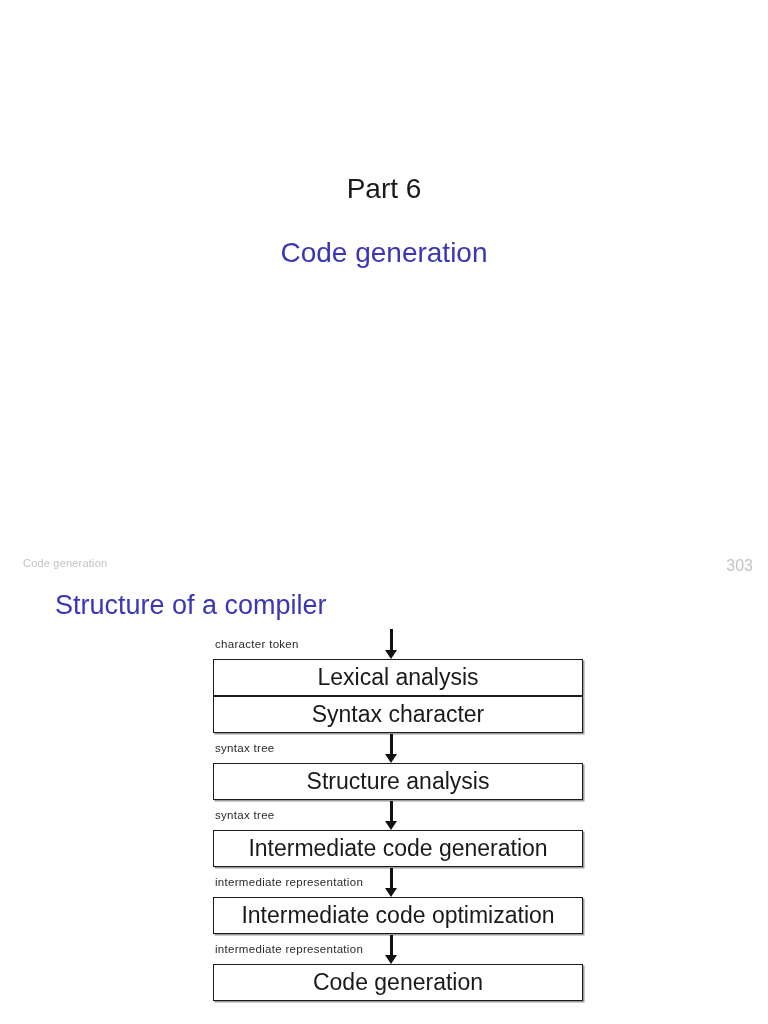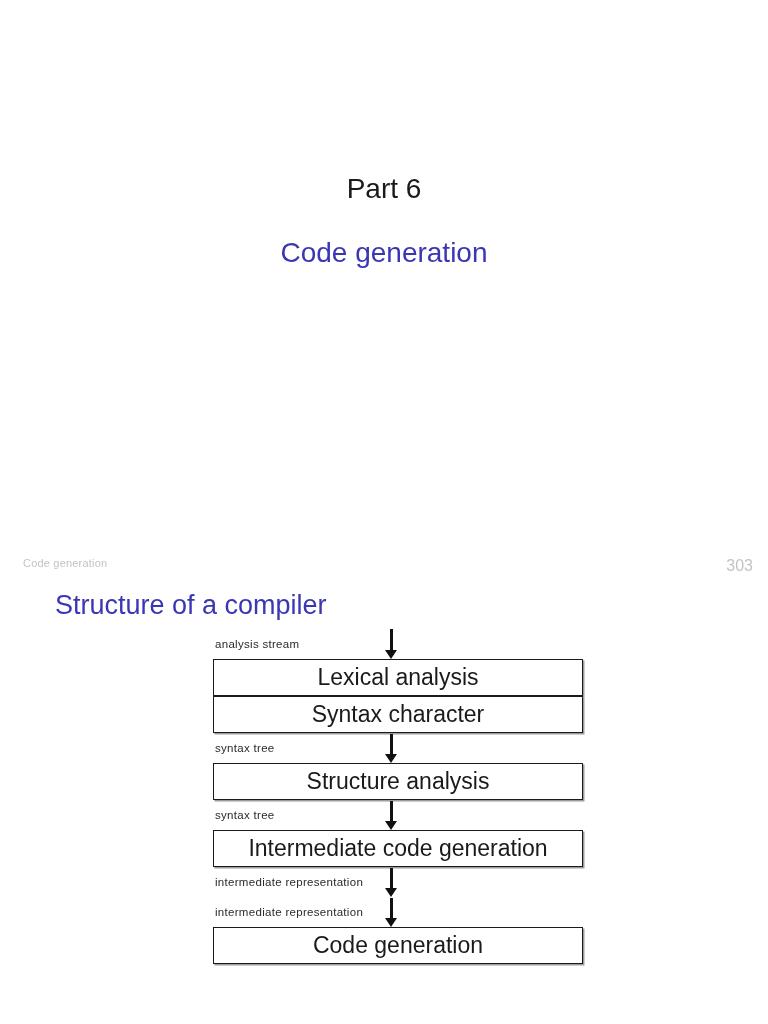--- a/index.html
+++ b/index.html
@@ -130,21 +130,21 @@
   <div class="part-label">Part 6</div>
   <div class="part-subtitle">Code generation</div>
   <div class="footer-left">Code generation</div>
   <div class="footer-right">303</div>
 
   <div class="slide-heading">Structure of a compiler</div>
 
   <div class="diagram">
 
     <div class="stage-row first">
-      <span class="edge-label">analysis stream</span>
+      <span class="edge-label">character token</span>
       <span class="arrow">
           <span class="arrow-line"></span>
           <span class="arrow-head"></span>
         </span>
     </div>
     <div class="stage-box">
       <span>Lexical analysis</span>
     </div>
 
     <div class="stage-box">
@@ -172,20 +172,23 @@
     <div class="stage-box">
       <span>Intermediate code generation</span>
     </div>
 
     <div class="stage-row">
       <span class="edge-label">intermediate representation</span>
       <span class="arrow">
           <span class="arrow-line"></span>
           <span class="arrow-head"></span>
         </span>
+    </div>
+    <div class="stage-box">
+      <span>Intermediate code optimization</span>
     </div>
 
     <div class="stage-row">
       <span class="edge-label">intermediate representation</span>
       <span class="arrow">
           <span class="arrow-line"></span>
           <span class="arrow-head"></span>
         </span>
     </div>
     <div class="stage-box">

